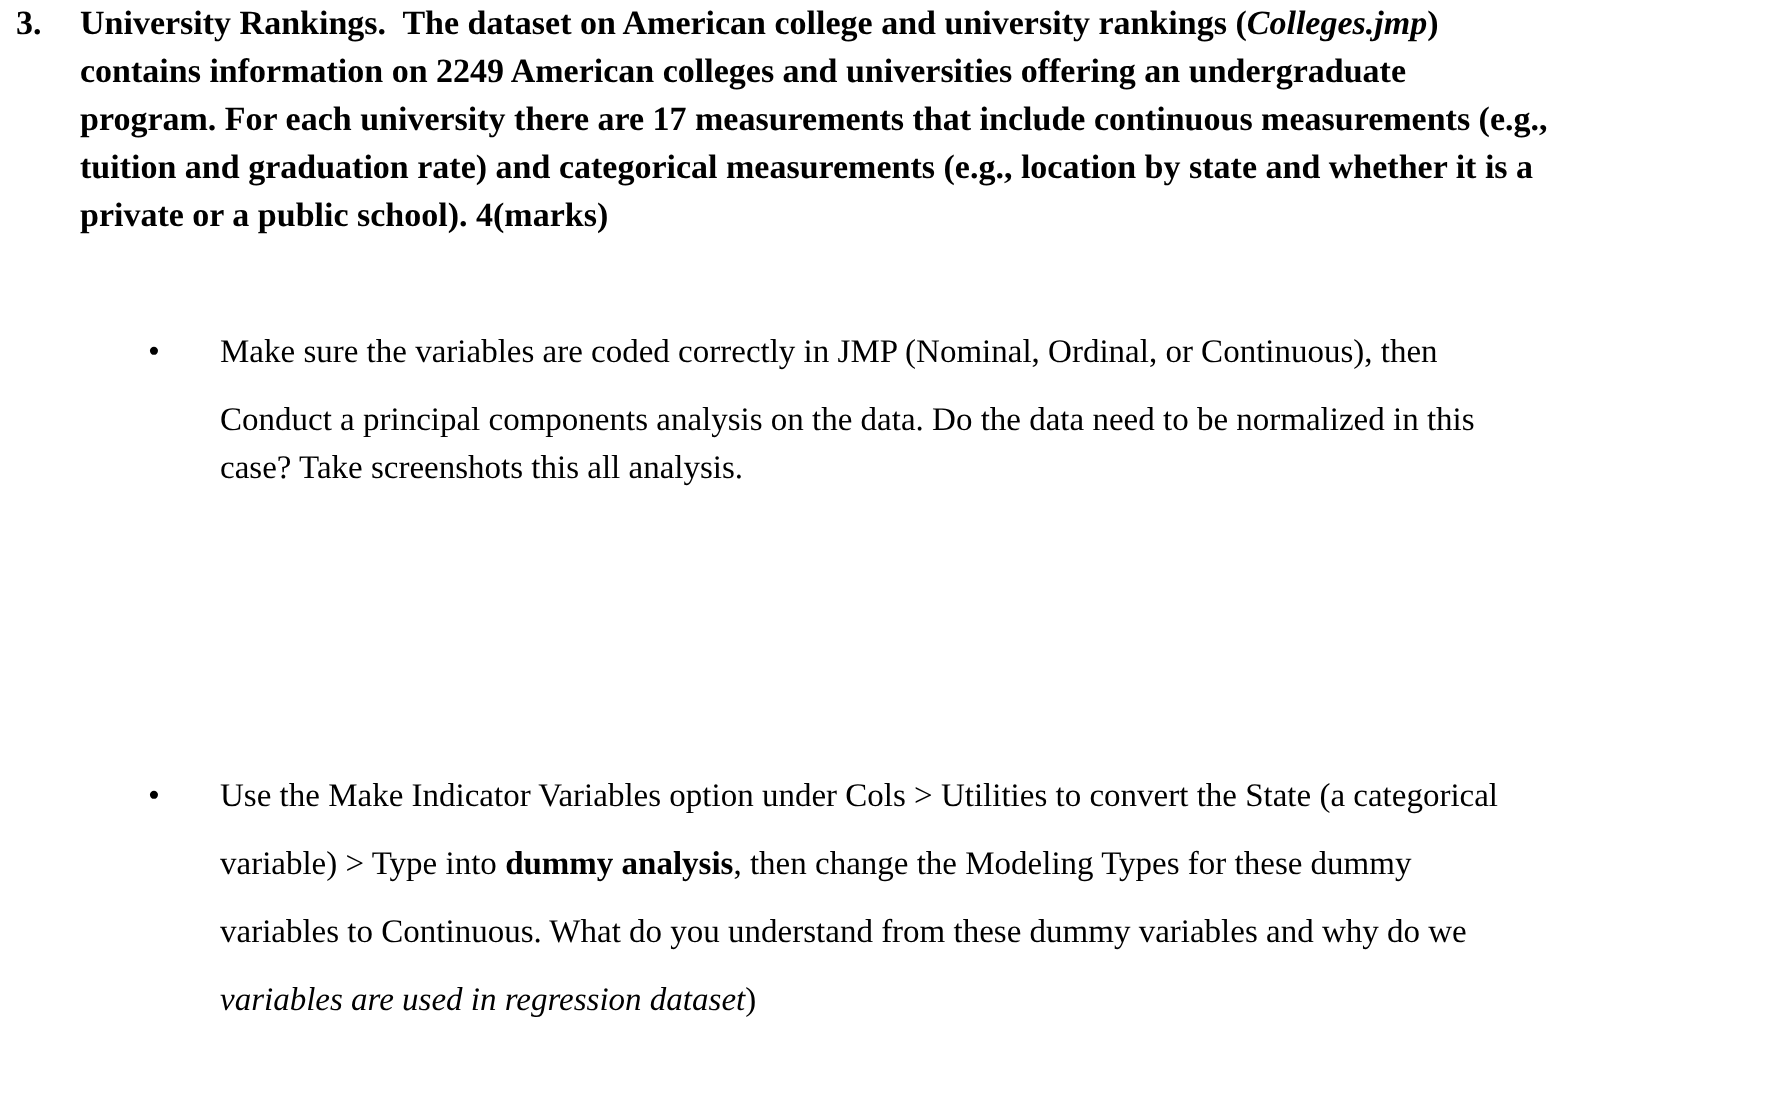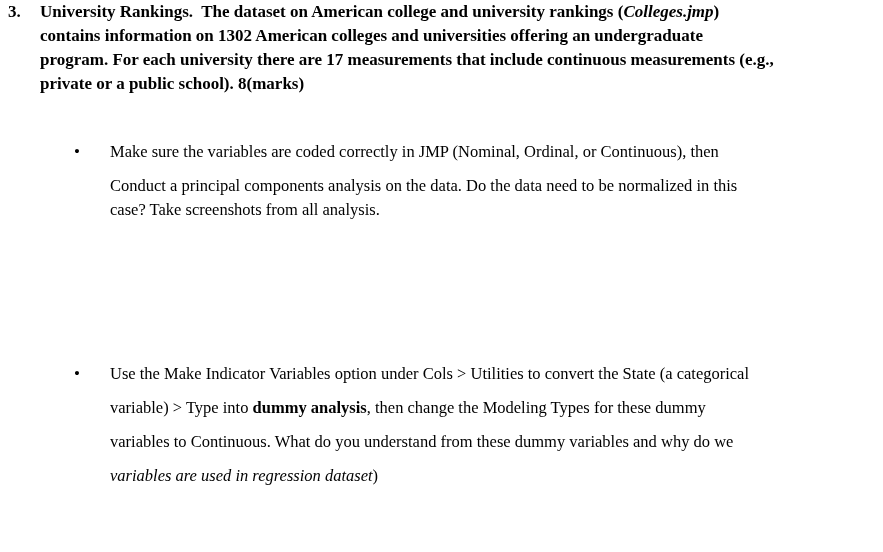--- a/index.html
+++ b/index.html
@@ -58,32 +58,33 @@
 </style>
 </head>
 <body>
 
 <div class="page">
 
   <div class="qrow">
     <div class="qnum">3.</div>
     <div class="qintro">
         <div class="line"><span class="b">University Rankings.  The dataset on American college and university rankings (</span><span class="b i">Colleges.jmp</span><span class="b">)</span></div>
-        <div class="line"><span class="b">contains information on 1302 American colleges and universities offering an undergraduate</span></div>
+        <div class="line"><span class="b">contains information on 2249 American colleges and universities offering an undergraduate</span></div>
         <div class="line"><span class="b">program. For each university there are 17 measurements that include continuous measurements (e.g.,</span></div>
-        <div class="line"><span class="b">private or a public school). 8(marks)</span></div>
+        <div class="line"><span class="b">tuition and graduation rate) and categorical measurements (e.g., location by state and whether it is a</span></div>
+        <div class="line"><span class="b">private or a public school). 4(marks)</span></div>
       </div>
   </div>
 
   <div class="bullet-item bullet-1">
     <div class="bullet-glyph">•</div>
     <div class="bullet-text">
         <div class="line"><span>Make sure the variables are coded correctly in JMP (Nominal, Ordinal, or Continuous), then</span></div>
         <div class="line"><span>Conduct a principal components analysis on the data. Do the data need to be normalized in this</span></div>
-        <div class="line"><span>case? Take screenshots from all analysis.</span></div>
+        <div class="line"><span>case? Take screenshots this all analysis.</span></div>
       </div>
   </div>
 
   <div class="bullet-item bullet-2">
     <div class="bullet-glyph">•</div>
     <div class="bullet-text">
         <div class="line"><span>Use the Make Indicator Variables option under Cols &gt; Utilities to convert the State (a categorical</span></div>
         <div class="line"><span>variable) &gt; Type into </span><span class="b">dummy analysis</span><span>, then change the Modeling Types for these dummy</span></div>
         <div class="line"><span>variables to Continuous. What do you understand from these dummy variables and why do we</span></div>
         <div class="line"><span class="i">variables are used in regression dataset</span><span>)</span></div>

